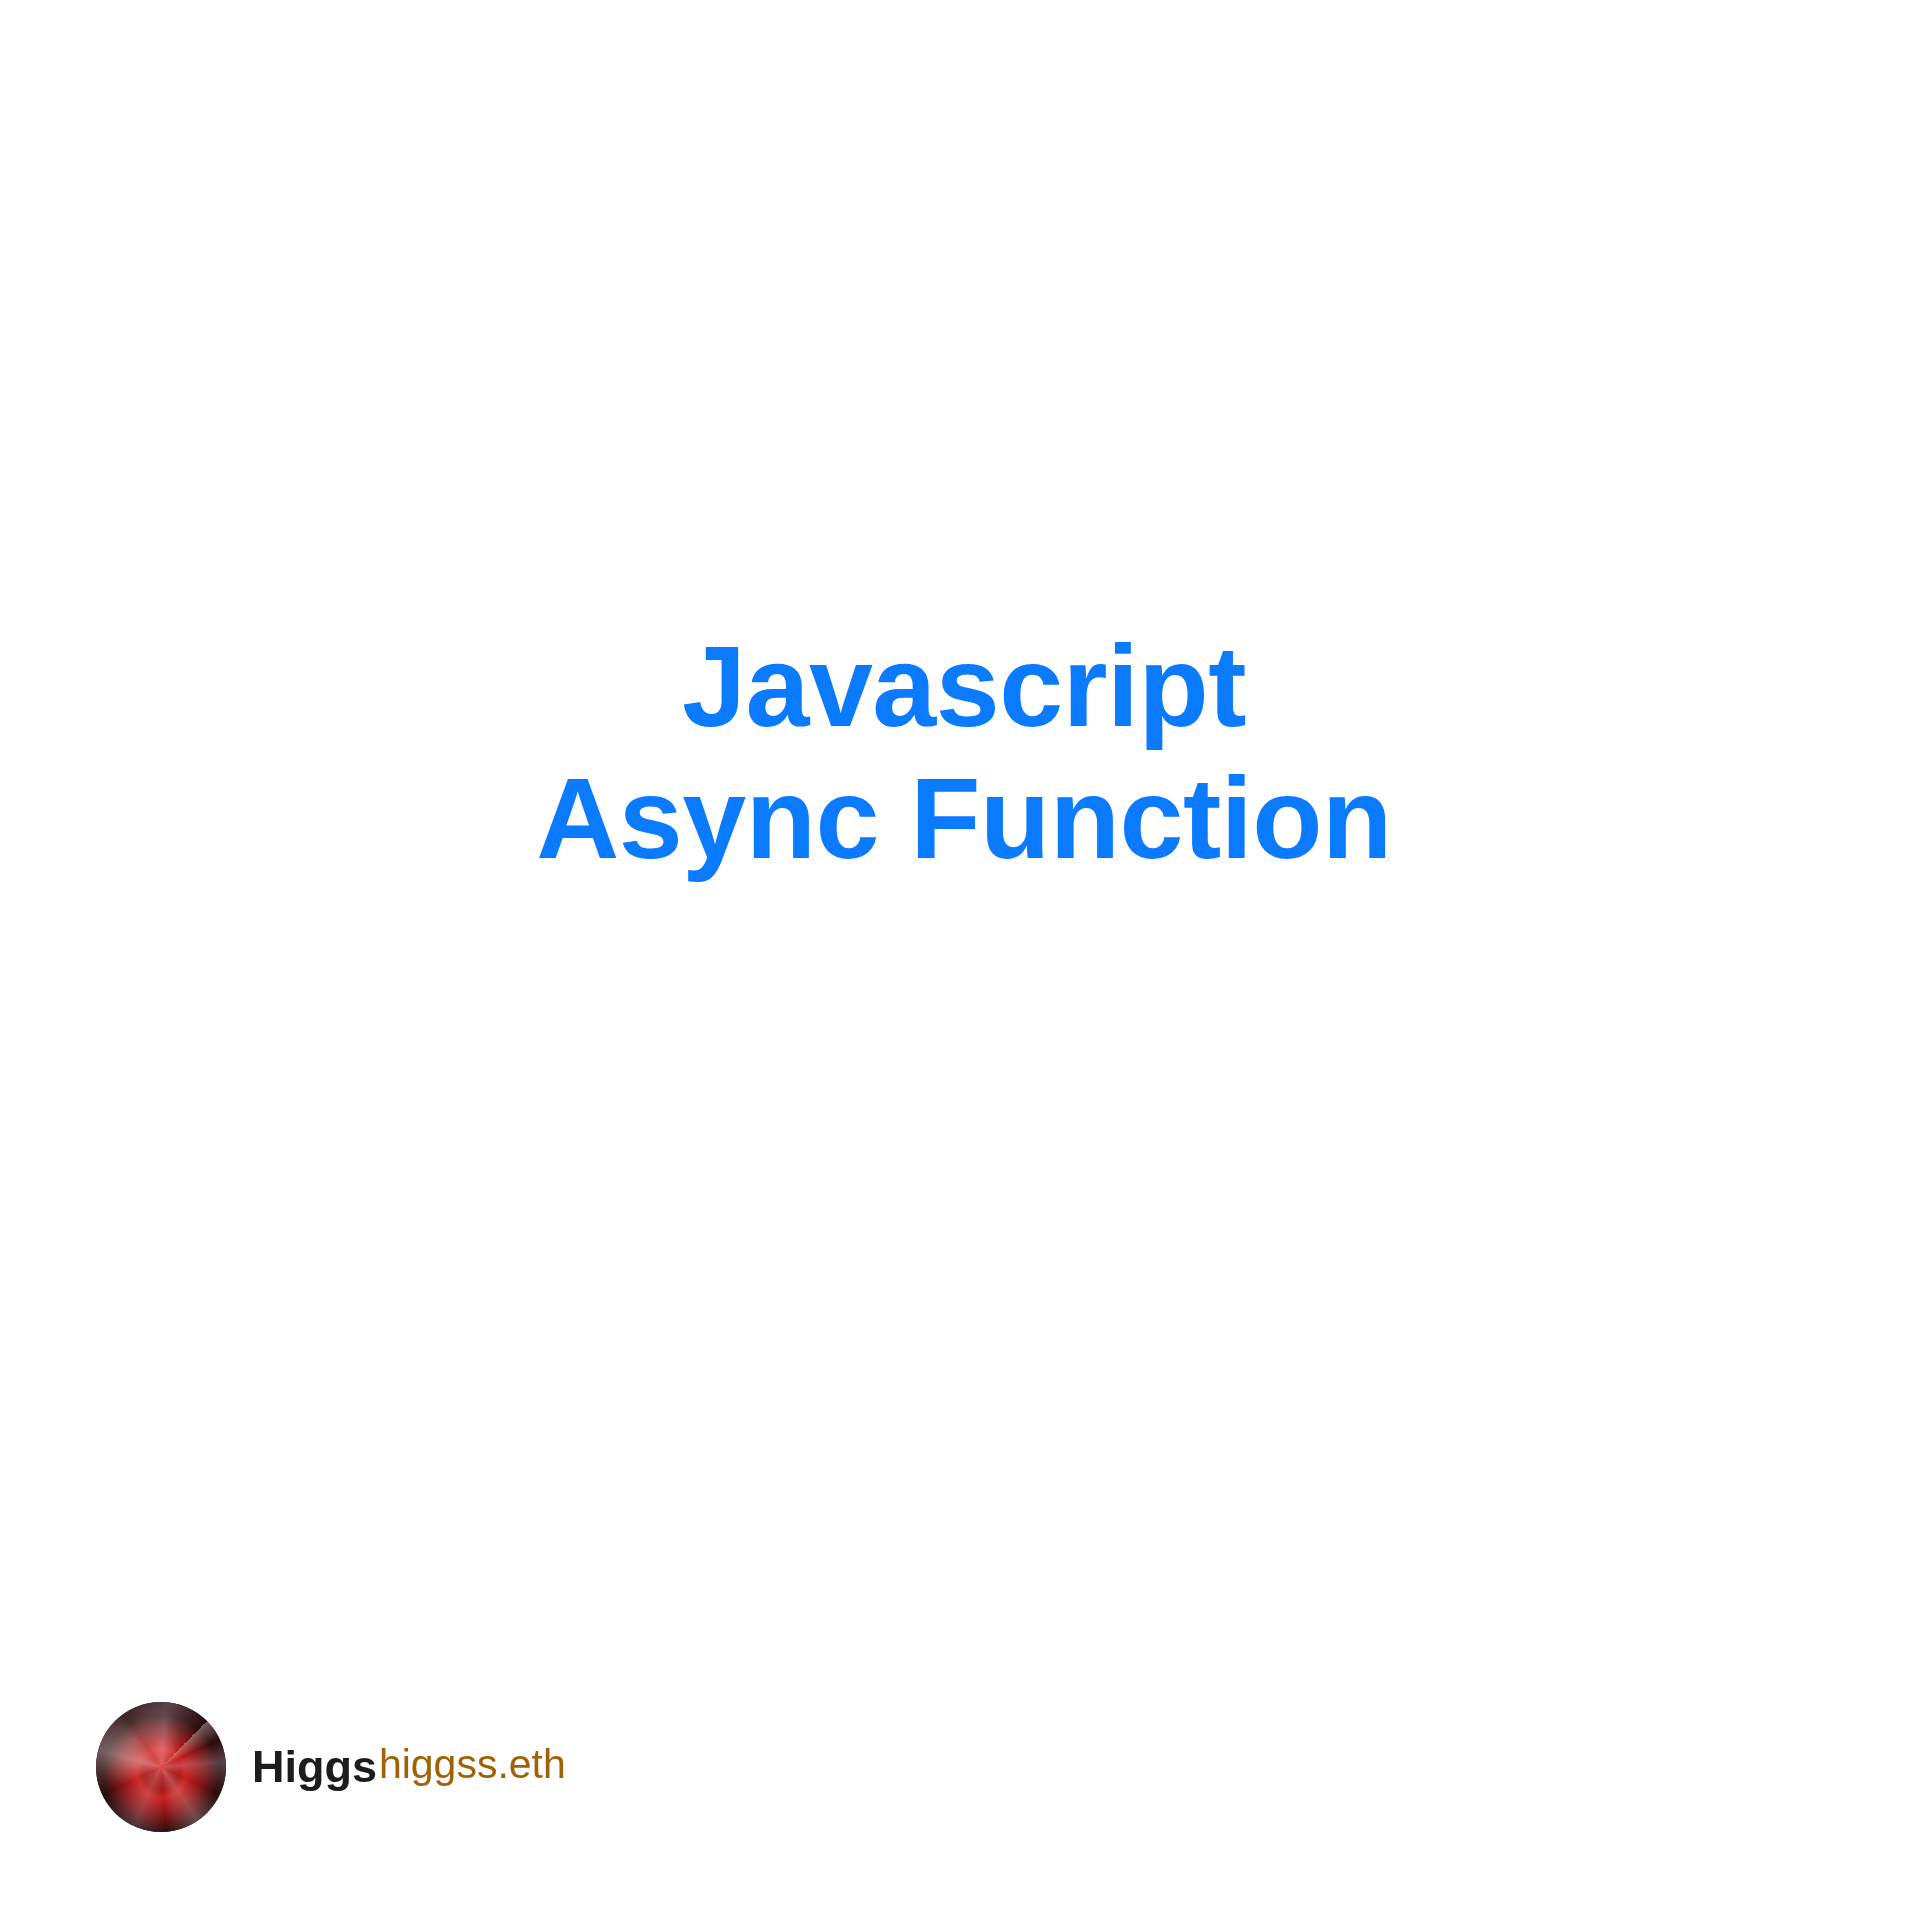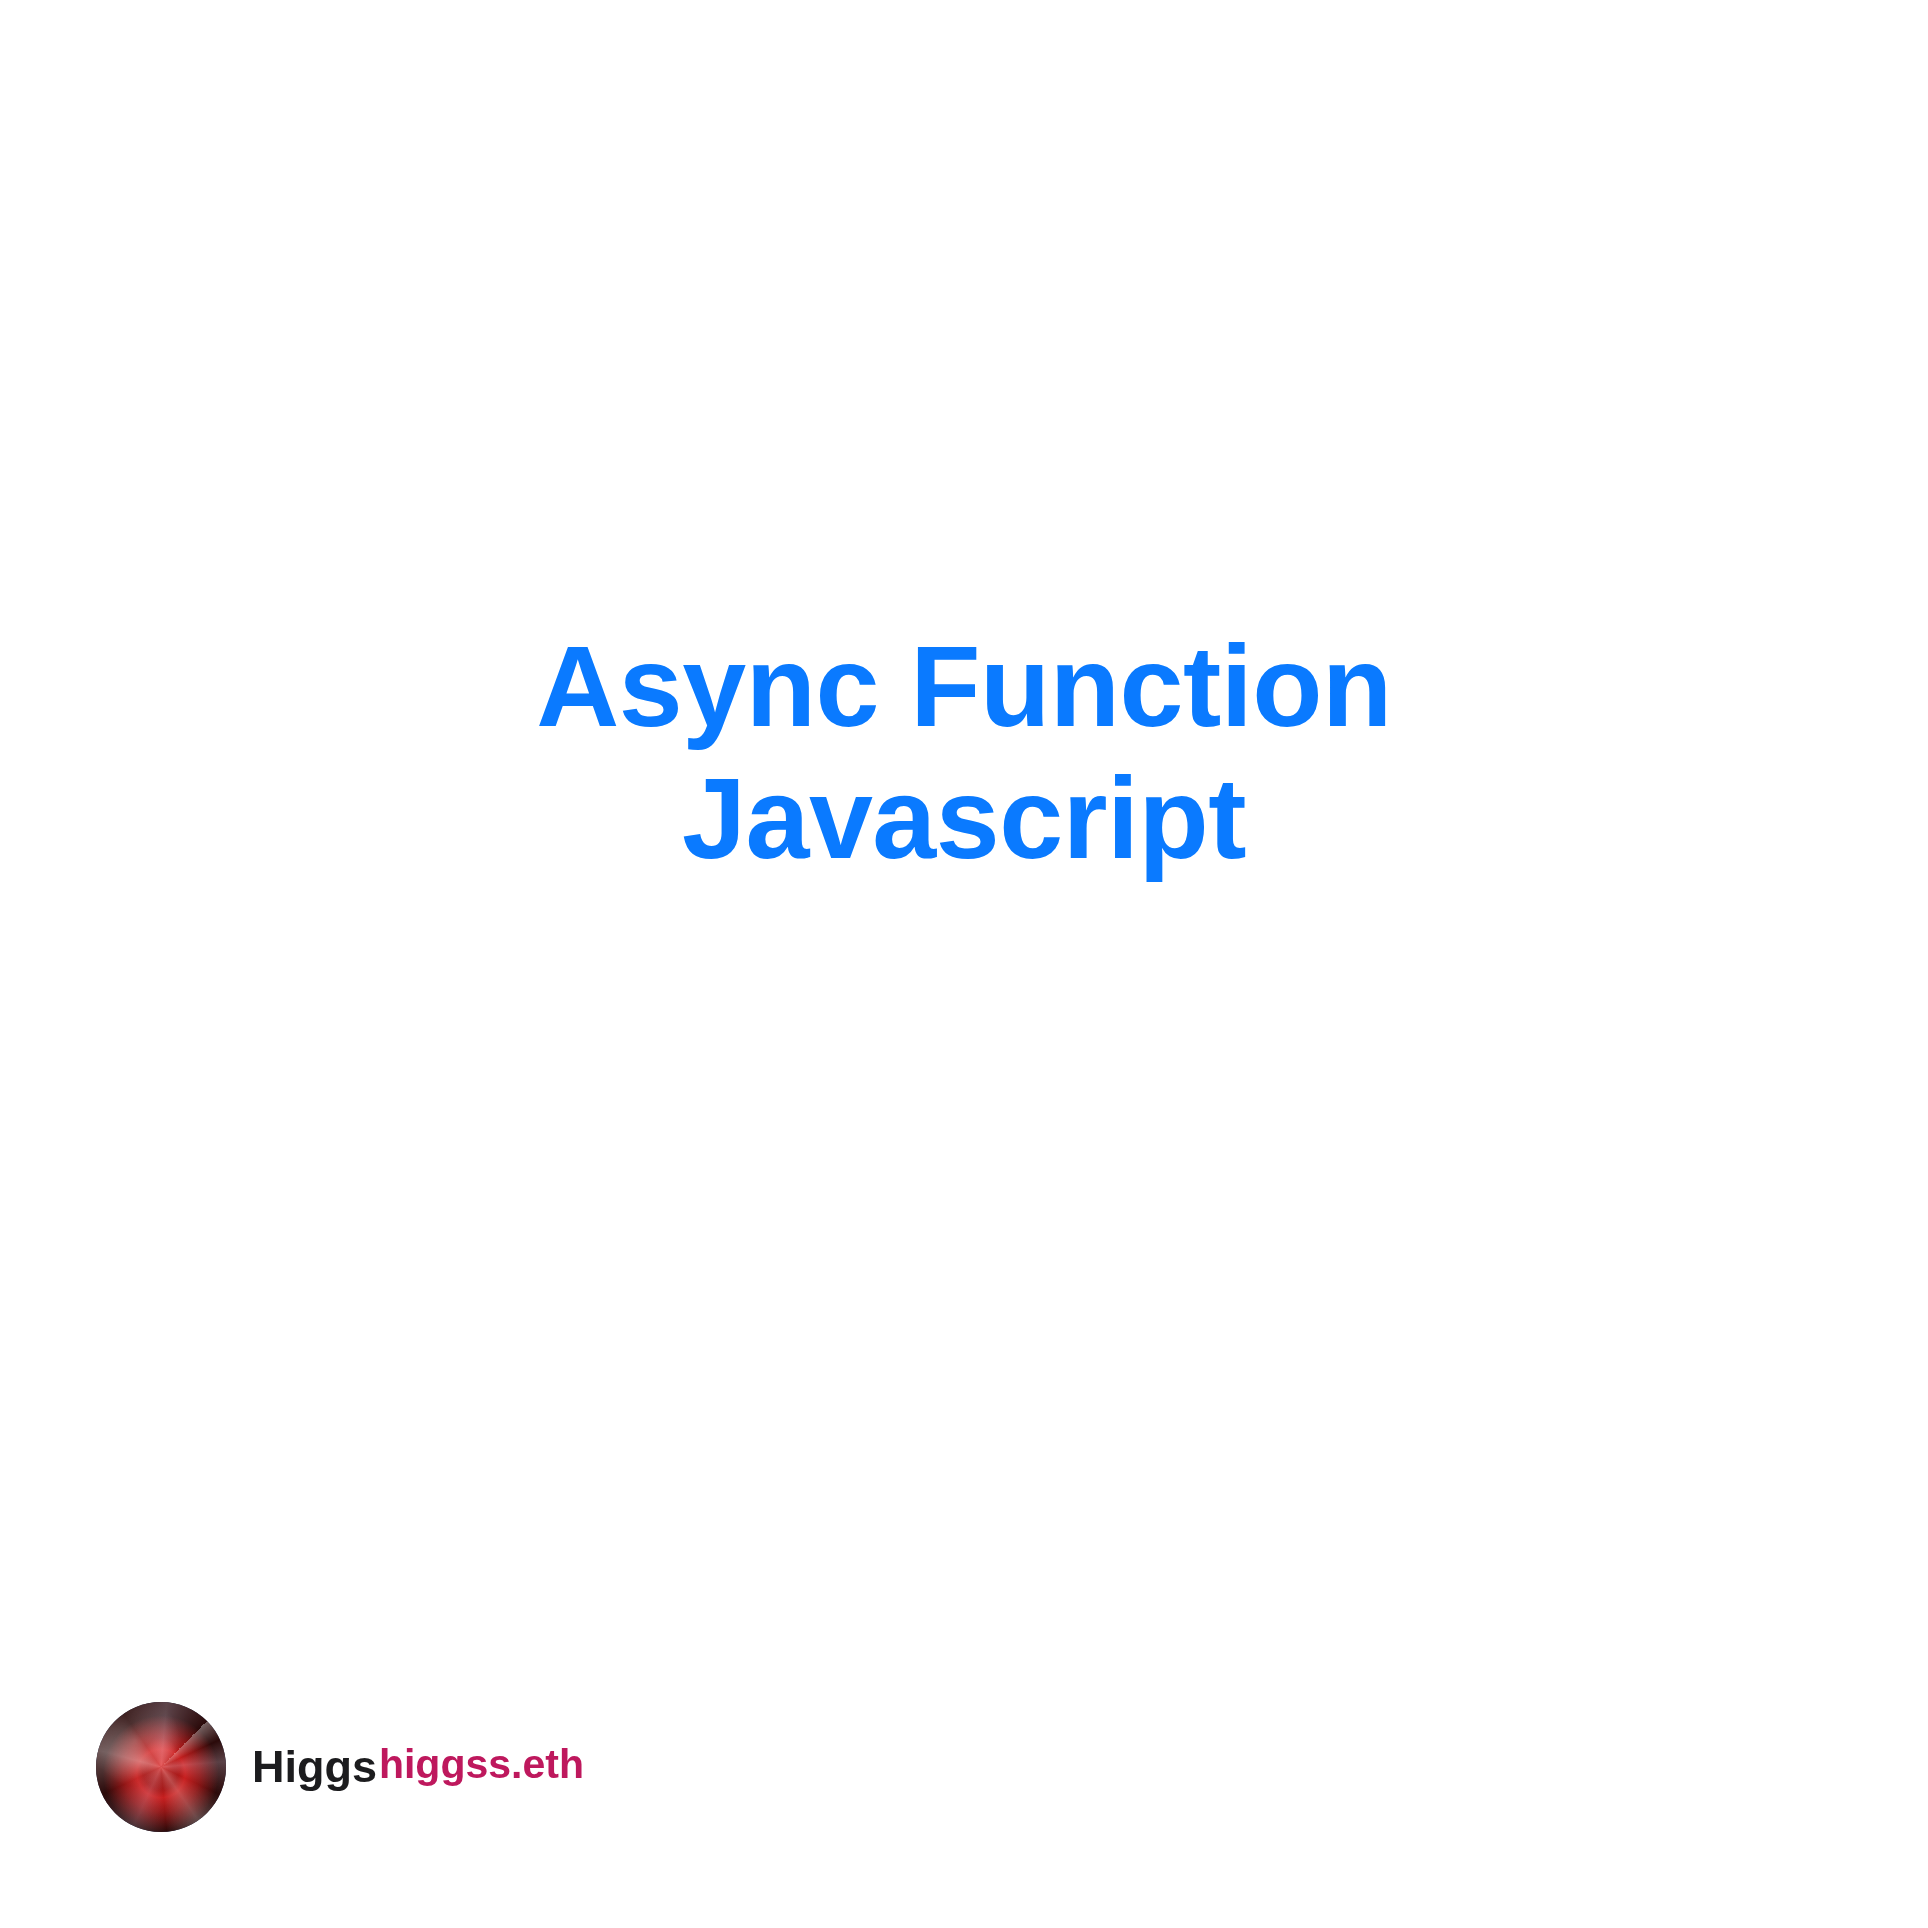--- a/index.html
+++ b/index.html
@@ -71,31 +71,31 @@
       gap: 1.9px;
     }
     .author-name {
       font-size: 45px;
       font-weight: 600;
       color: #1c1c1e;
       line-height: 1.2;
     }
     .author-handle {
       font-size: 41px;
-      font-weight: 700;
-      color: #be185d;
+      font-weight: 400;
+      color: #a16207;
       line-height: 1.2;
     }
   </style>
 </head>
 <body>
 
 <div class="title-container">
+  <div class="title-line">Javascript</div>
   <div class="title-line">Async Function</div>
-  <div class="title-line">Javascript</div>
 </div>
 
 <div class="author-section">
   <div class="avatar"></div>
   <div class="author-text">
     <div class="author-name">Higgs</div>
     <div class="author-handle">higgss.eth</div>
   </div>
 </div>
 

